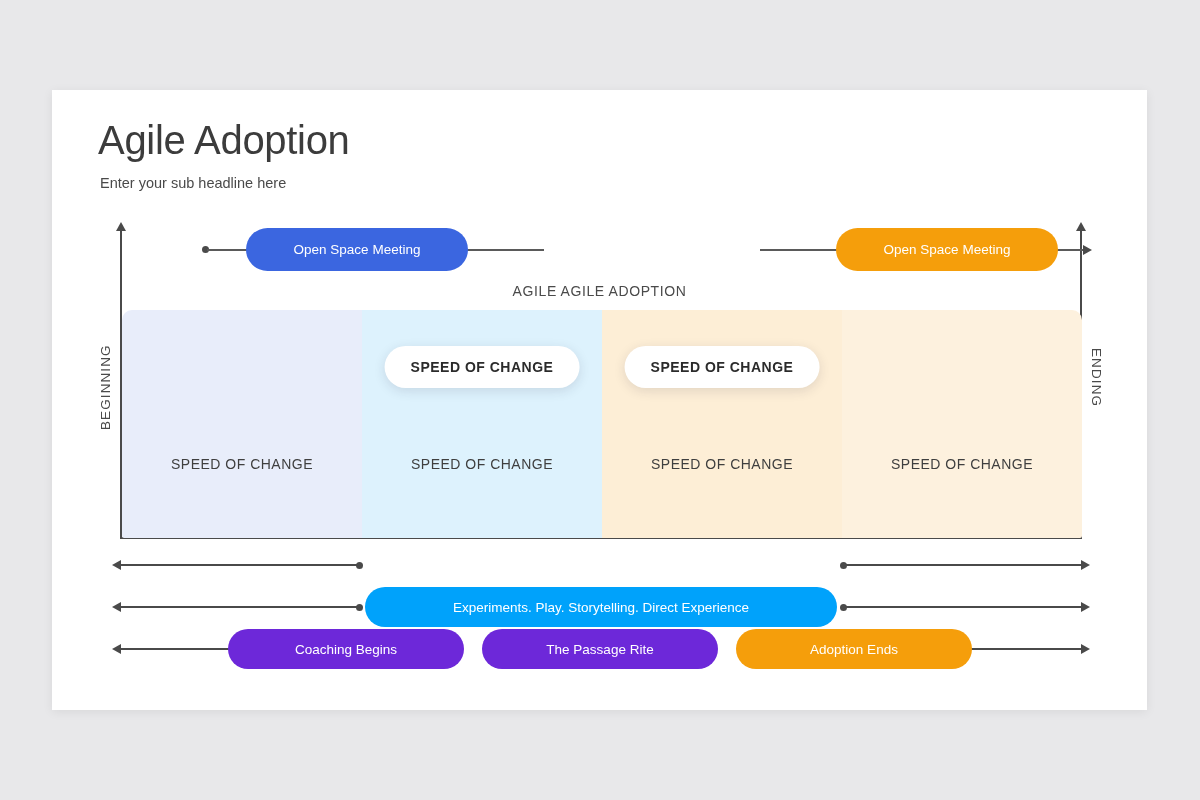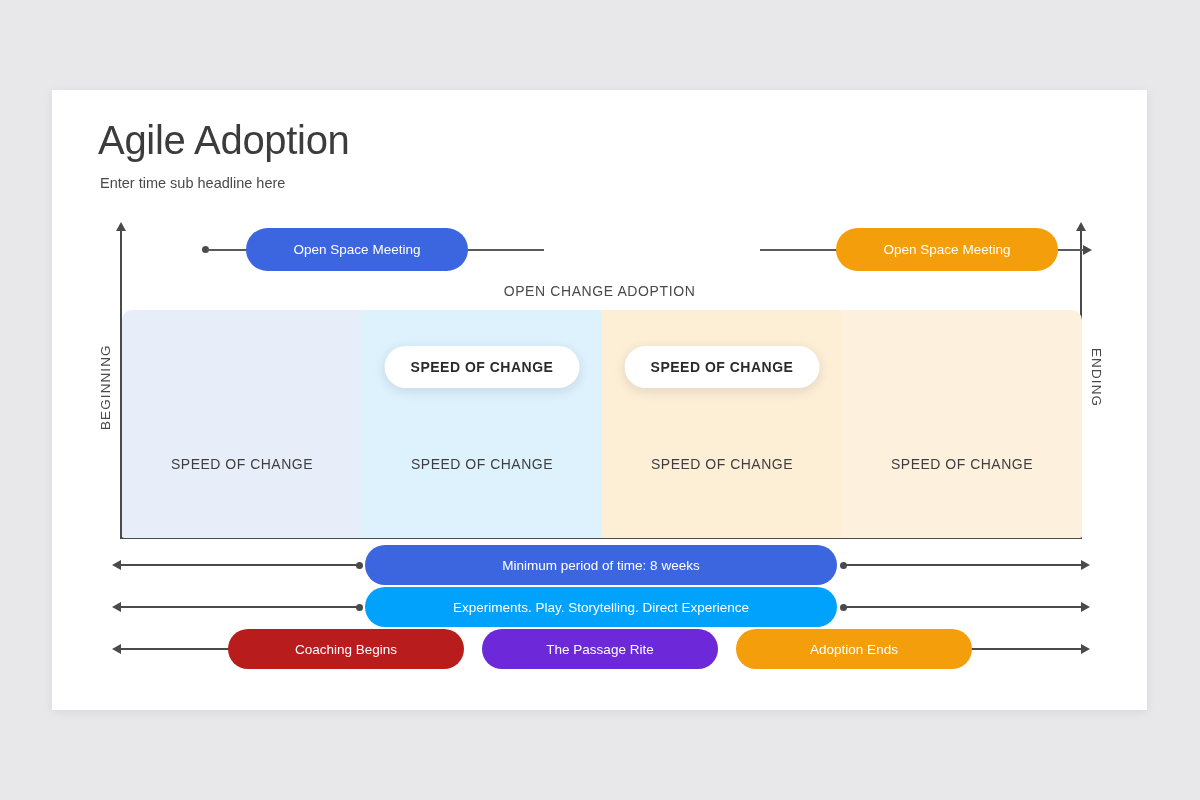--- a/index.html
+++ b/index.html
@@ -150,21 +150,21 @@
     display: flex; align-items: center; justify-content: center;
     color: #ffffff; font-size: 13.5px; white-space: nowrap;
   }
 </style>
 </head>
 <body>
 
 <div id="slide">
 
   <div id="title">Agile Adoption</div>
-  <div id="subtitle">Enter time sub headline here</div>
+  <div id="subtitle">Enter your sub headline here</div>
 
   <div class="axis-line" style="left:68px; top:140px; height:308px;"></div>
   <div class="axis-head" style="left:64px; top:132px;"></div>
   <div class="axis-label" id="axis-label-left" style="left:46px; top:340px;">BEGINNING</div>
 
   <div class="axis-line" style="left:1028px; top:140px; height:308px;"></div>
   <div class="axis-head" style="left:1024px; top:132px;"></div>
   <div class="axis-label" id="axis-label-right" style="left:1052px; top:258px;">ENDING</div>
 
   <div id="baseline" style="left:68px; top:447px; width:962px;"></div>
@@ -177,21 +177,21 @@
     <div class="tl-seg" style="left:1003px; width:30px;"></div>
     <div class="tl-arrow" style="left:1031px;"></div>
 
     <div class="tl-pill" style="left:194px; width:222px; background:#3b66e0;">
       <span>Open Space Meeting</span>
     </div>
     <div class="tl-pill" style="left:784px; width:222px; background:#f59e0b;">
       <span>Open Space Meeting</span>
     </div>
 
-    <div id="open-agile-label">OPEN CHANGE ADOPTION</div>
+    <div id="open-agile-label">AGILE AGILE ADOPTION</div>
   </div>
 
   <div id="panels">
     <div class="panel first" style="background:#e8edfa;">
       <div class="panel-caption">SPEED OF CHANGE</div>
     </div>
     <div class="panel" style="background:#ddf2fd;">
       <div class="panel-pill">SPEED OF CHANGE</div>
       <div class="panel-caption">SPEED OF CHANGE</div>
     </div>
@@ -208,43 +208,40 @@
   <div id="panel-line"></div>
   <div id="panel-line-arrow"></div>
 
   <div class="brow" style="top:455px;">
     <div class="brow-arrow-l" style="left:60px;"></div>
     <div class="brow-line" style="left:68px; width:240px;"></div>
     <div class="brow-dot" style="left:304px;"></div>
     <div class="brow-dot" style="left:788px;"></div>
     <div class="brow-line" style="left:790px; width:240px;"></div>
     <div class="brow-arrow-r" style="left:1029px;"></div>
-    <div class="brow-pill" style="left:313px; width:472px; background:#3b66e0;">
-      <span>Minimum period of time: 8 weeks</span>
-    </div>
   </div>
 
   <div class="brow" style="top:497px;border-radius:20px;">
     <div class="brow-arrow-l" style="left:60px;"></div>
     <div class="brow-line" style="left:68px; width:240px;"></div>
     <div class="brow-dot" style="left:304px;"></div>
     <div class="brow-dot" style="left:788px;"></div>
     <div class="brow-line" style="left:790px; width:240px;"></div>
     <div class="brow-arrow-r" style="left:1029px;"></div>
     <div class="brow-pill" style="left:313px; width:472px; background:#00a2fb;">
       <span>Experiments. Play. Storytelling. Direct Experience</span>
     </div>
   </div>
 
   <div class="brow" style="top:539px;">
     <div class="brow-arrow-l" style="left:60px;"></div>
     <div class="brow-line" style="left:68px; width:130px;"></div>
     <div class="brow-line" style="left:900px; width:130px;"></div>
     <div class="brow-arrow-r" style="left:1029px;"></div>
-    <div class="brow-pill" style="left:176px; width:236px; background:#b91c1c;">
+    <div class="brow-pill" style="left:176px; width:236px; background:#6d28d9;">
       <span>Coaching Begins</span>
     </div>
     <div class="brow-pill" style="left:430px; width:236px; background:#6d28d9;">
       <span>The Passage Rite</span>
     </div>
     <div class="brow-pill" style="left:684px; width:236px; background:#f59e0b;">
       <span>Adoption Ends</span>
     </div>
   </div>
 

